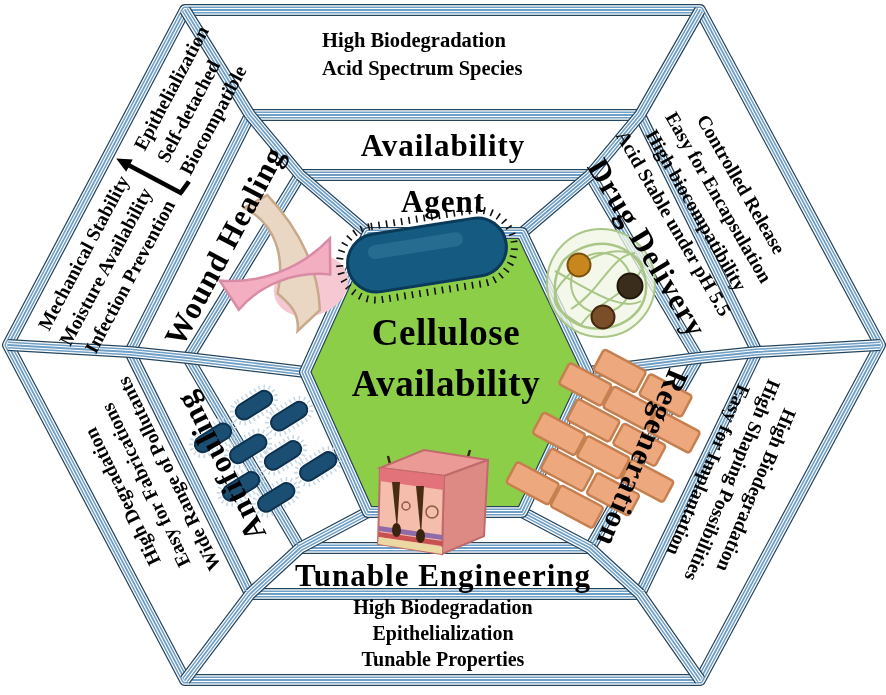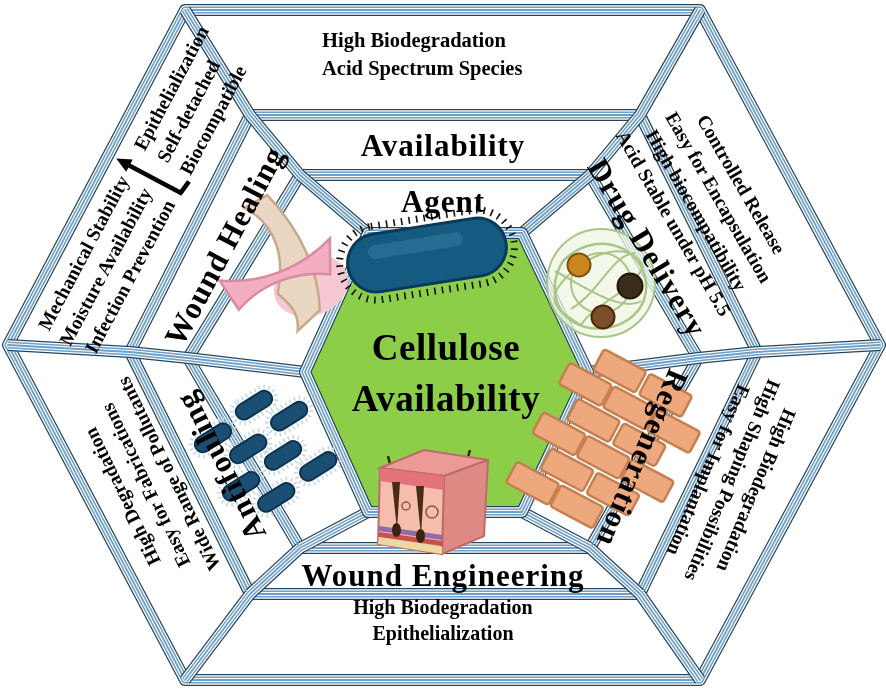--- a/index.html
+++ b/index.html
@@ -179,24 +179,25 @@
   </div>
   <div class="t title" style="left:647px;top:248px;--r:59deg;">Drug Delivery</div>
 
   <div class="t feat" style="left:732px;top:480px;--r:113deg;">
     <div>High Biodegradation</div>
     <div>High Shaping Possibilities</div>
     <div>Easy for Implantation</div>
   </div>
   <div class="t title" style="left:642px;top:458px;--r:113deg;">Regeneration</div>
 
-  <div class="t title" style="left:443px;top:576px;">Wound Engineering</div>
+  <div class="t title" style="left:443px;top:576px;">Tunable Engineering</div>
   <div class="bottom-feat">
     <div>High Biodegradation</div>
     <div>Epithelialization</div>
+    <div>Tunable Properties</div>
   </div>
 
   <div class="t feat" style="left:146px;top:485px;--r:-116deg;">
     <div>High Degradation</div>
     <div>Easy for Fabrications</div>
     <div>Wide Range of Pollutants</div>
   </div>
   <div class="t title" style="left:221px;top:466px;--r:-117deg;">Antifouling</div>
 
   <div class="t feat wf" style="left:146px;top:192px;--r:-62deg;">
@@ -211,18 +212,18 @@
       <line x1="8" y1="74" x2="22" y2="76" stroke="#000" stroke-width="4.5"></line>
     </svg>
     <div class="col2">
       <div>Epithelialization</div>
       <div>Self-detached</div>
       <div>Biocompatible</div>
     </div>
   </div>
   <div class="t title" style="left:225px;top:246px;--r:-62deg;">Wound Healing</div>
 
-  <div class="t center-label" style="left:446px;top:373px;">
+  <div class="t center-label" style="left:446px;top:358px;">
     <div>Cellulose</div>
     <div>Availability</div>
   </div>
 
 </div>
 
 </body></html>

